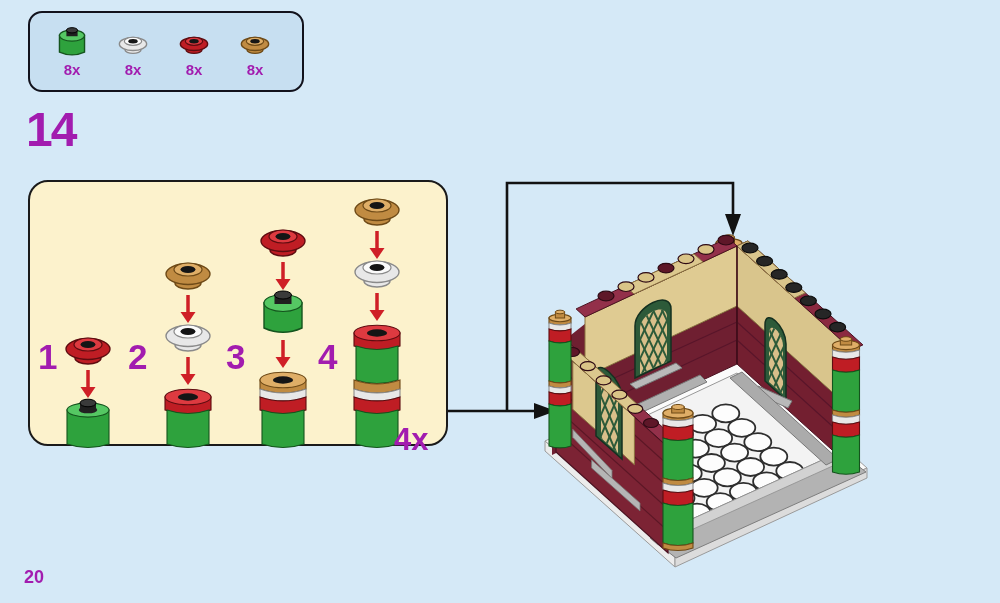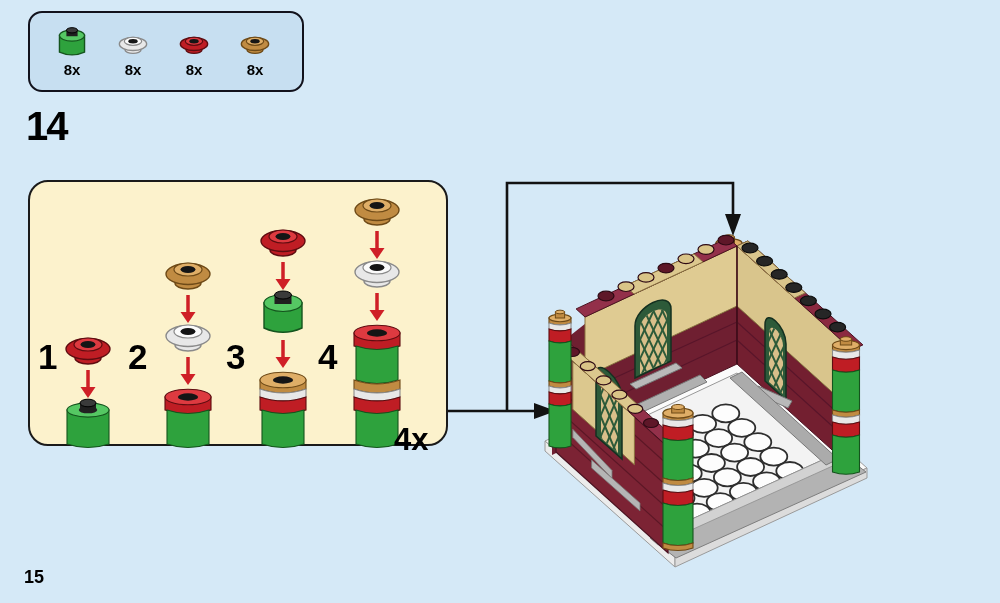--- a/index.html
+++ b/index.html
@@ -1,22 +1,22 @@
 <!DOCTYPE html>
 <html><head>
 <meta charset="utf-8">
 <style>
   html,body{margin:0;padding:0;}
   body{font-family:"Liberation Sans","DejaVu Sans",sans-serif;}
   #page{position:relative;width:1000px;height:603px;background:#d5e9f7;overflow:hidden;}
   .box{position:absolute;box-sizing:border-box;}
   #parts-box{left:28px;top:11px;width:276px;height:81px;background:#c7dff1;border:2px solid #12121c;border-radius:14px;}
   #sub-panel{left:28px;top:180px;width:420px;height:266px;background:#fcf2cc;border:2px solid #1a1a1a;border-radius:20px;}
-  .lbl{position:absolute;color:#000000;font-weight:bold;line-height:1;}
-  #step-num{left:26px;top:106px;font-size:40px;letter-spacing:-2px;text-align:right;}
+  .lbl{position:absolute;color:#a21caf;font-weight:bold;line-height:1;}
+  #step-num{left:26px;top:106px;font-size:48px;letter-spacing:-2px;text-align:right;}
   #page-num{left:24px;top:568px;font-size:18px;}
   .qty{font-size:15px;width:44px;text-align:center;top:62px;}
   .stk-num{font-size:35px;top:339px;}
   #repeat-lbl{left:394px;top:424px;font-size:31px;}
   #gfx{position:absolute;left:0;top:0;pointer-events:none;}
 </style>
 </head>
 <body>
 
 <div id="page">
@@ -328,21 +328,21 @@
         <g>
           <ellipse cx="255" cy="49.64" rx="8.06" ry="3.7199999999999998" fill="#c08b42" stroke="#6e4a17" stroke-width="1.4"></ellipse>
           <ellipse cx="255" cy="44.06" rx="13.64" ry="6.51" fill="#c08b42" stroke="#6e4a17" stroke-width="1.4"></ellipse>
           <ellipse cx="255" cy="41.269999999999996" rx="8.68" ry="4.03" fill="#dfae67" stroke="#6e4a17" stroke-width="1.2"></ellipse>
           <ellipse cx="255" cy="41.269999999999996" rx="4.65" ry="2.17" fill="#151515" stroke="none" stroke-width="1"></ellipse>
         </g>
       </g>
   </svg>
 
   <div id="step-num" class="lbl">14</div>
-  <div id="page-num" class="lbl">15</div>
+  <div id="page-num" class="lbl">20</div>
 
   <div class="lbl qty" style="left:50px;">8x</div>
   <div class="lbl qty" style="left:111px;">8x</div>
   <div class="lbl qty" style="left:172px;">8x</div>
   <div class="lbl qty" style="left:233px;">8x</div>
 
   <div class="lbl stk-num" style="left:38px;">1</div>
   <div class="lbl stk-num" style="left:128px;">2</div>
   <div class="lbl stk-num" style="left:226px;">3</div>
   <div class="lbl stk-num" style="left:318px;">4</div>

